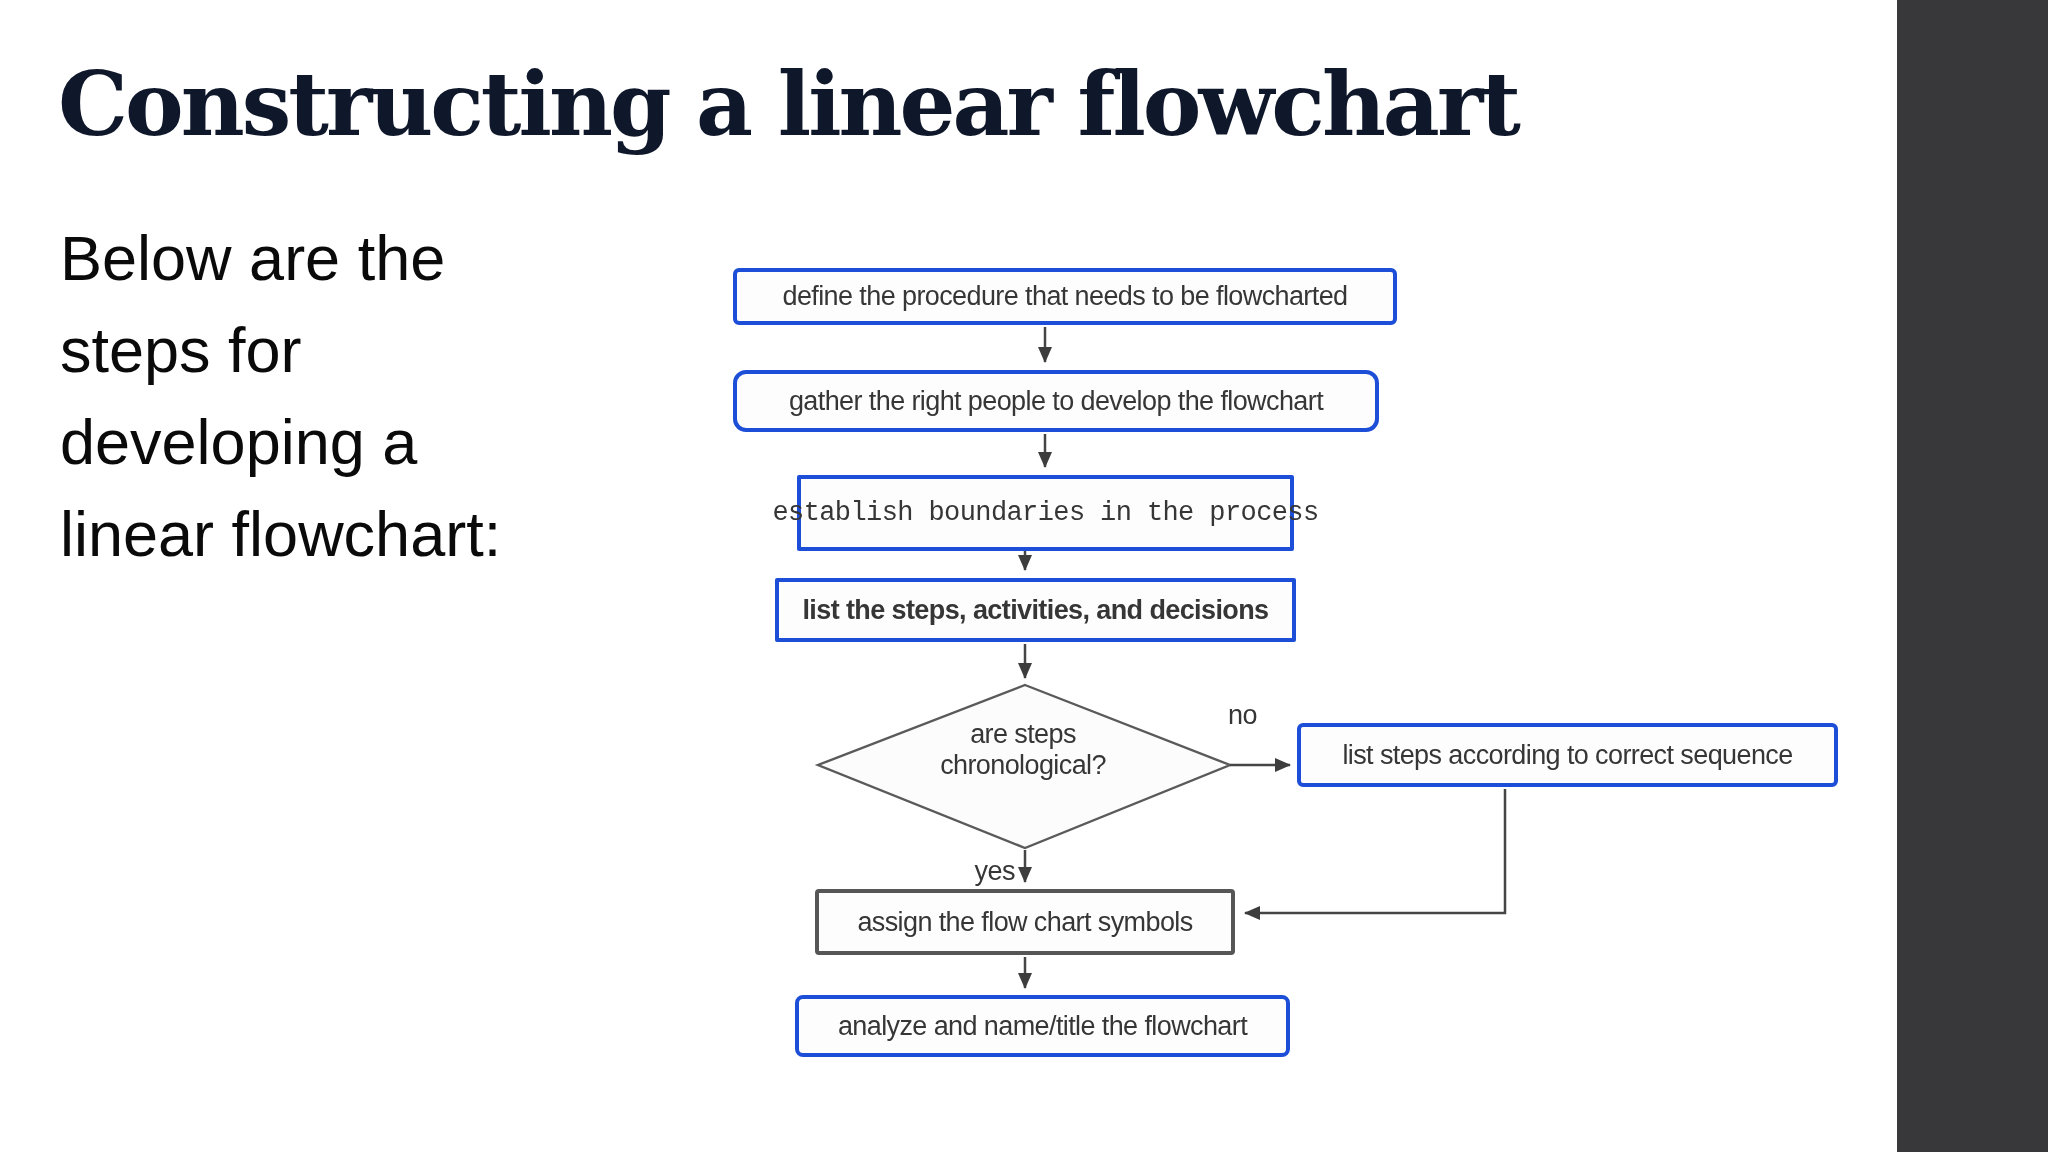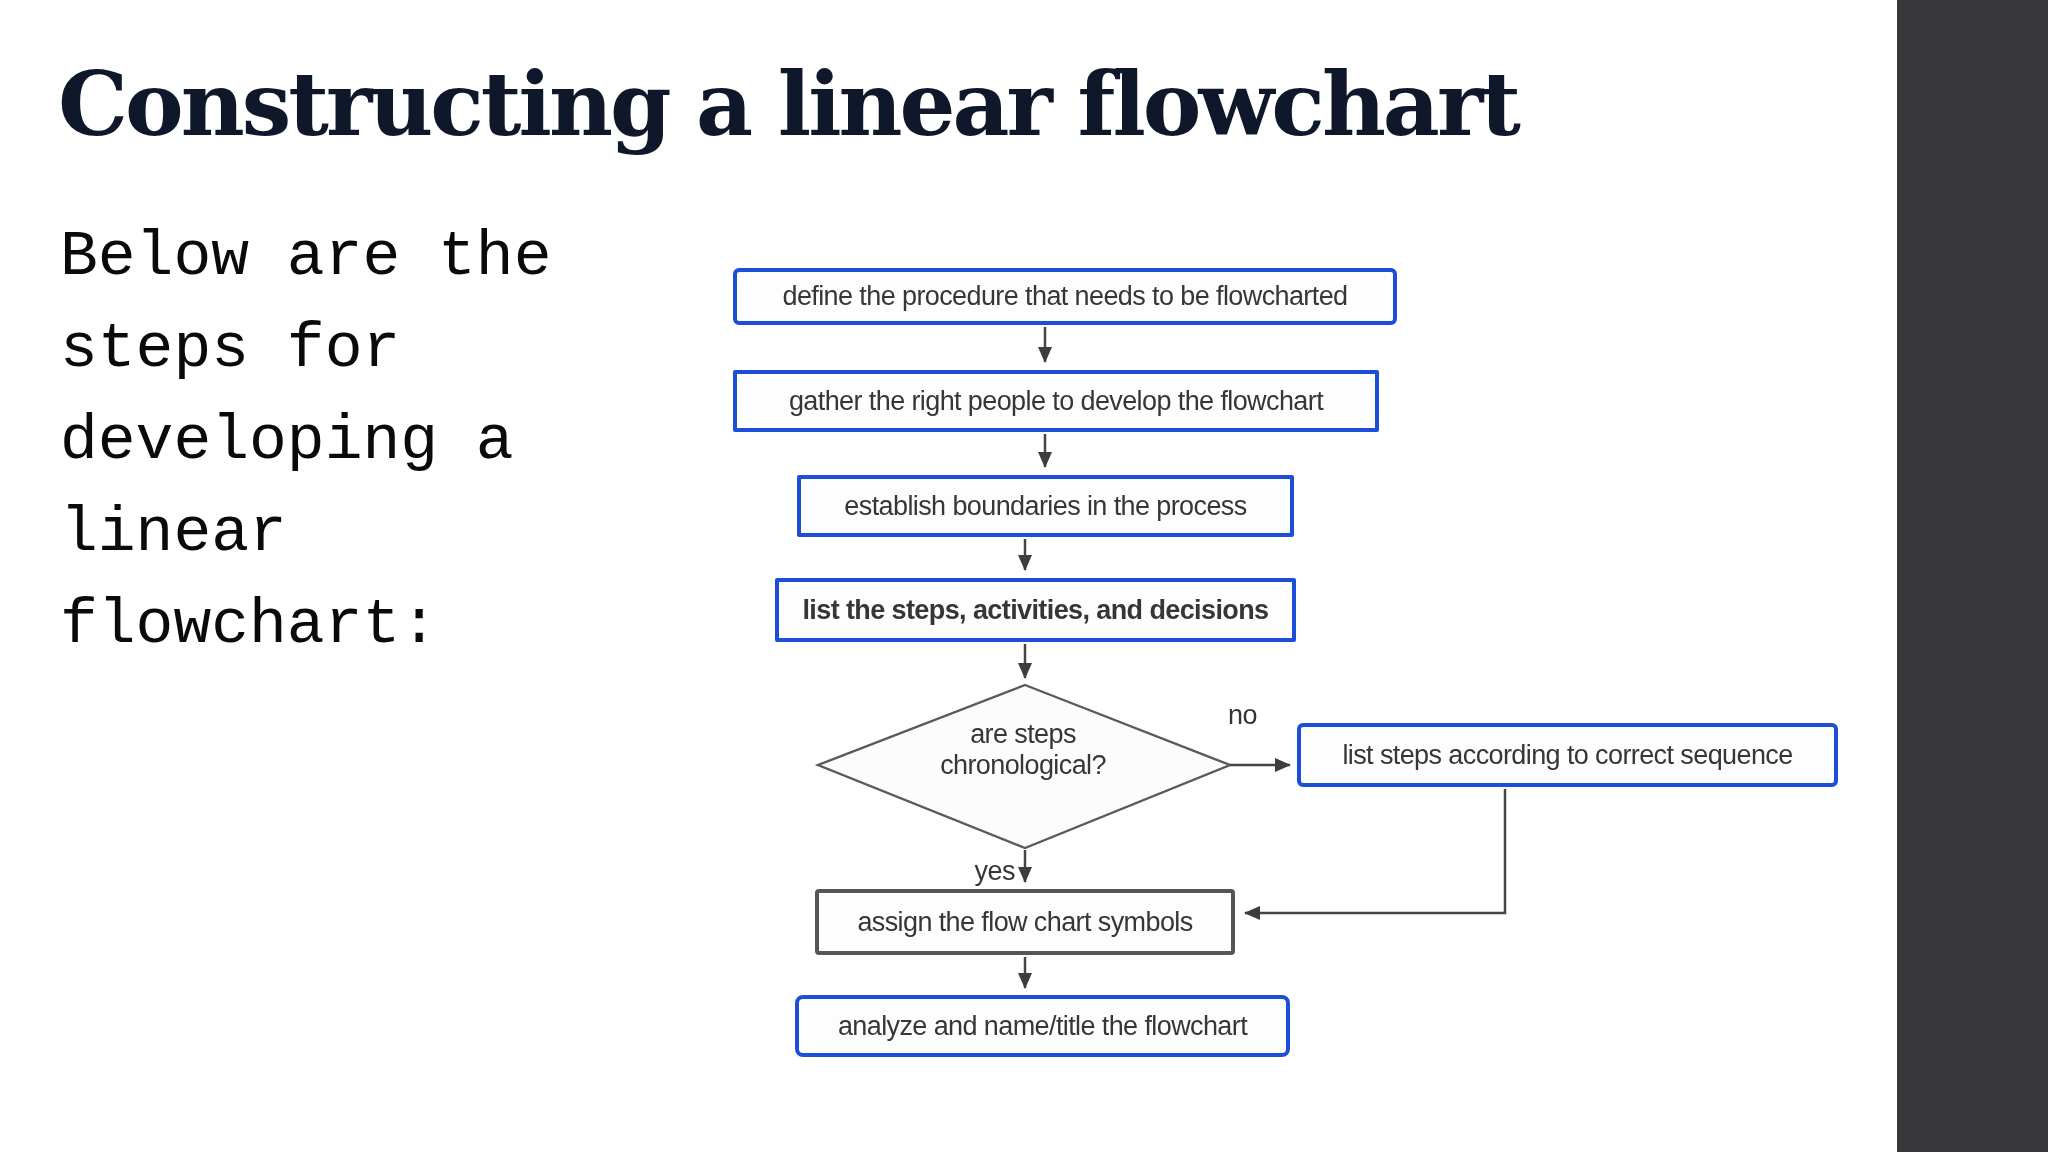--- a/index.html
+++ b/index.html
@@ -21,43 +21,43 @@
     font-size: 88px;
     letter-spacing: -3px;
     color: #0f172a;
     white-space: nowrap;
   }
   .subtitle {
     position: absolute;
     left: 60px;
     top: 212px;
     width: 620px;
-    font-family: Liberation Mono, monospace;
+    font-family: Liberation Sans, sans-serif;
     font-size: 63px;
     line-height: 92px;
     color: #0a0a0a;
   }
   .flowchart-layer { position: absolute; left: 0; top: 0; width: 2048px; height: 1152px; }
   .edges-svg { position: absolute; left: 0; top: 0; pointer-events: none; }
   .node {
     position: absolute;
     box-sizing: border-box;
     background: #fdfdfd;
     border: 4px solid #1d4ed8;
     display: flex;
     align-items: center;
     justify-content: center;
     font-size: 27px;
     letter-spacing: -0.6px;
     color: #363636;
     white-space: nowrap;
   }
   .n1 { left: 733px; top: 268px; width: 664px; height: 57px; border-radius: 6px; }
-  .n2 { left: 733px; top: 370px; width: 646px; height: 62px; border-radius: 2px; }
-  .n3 { left: 797px; top: 475px; width: 497px; height: 62px; border-radius: 2px; }
+  .n2 { left: 733px; top: 370px; width: 646px; height: 62px; border-radius: 13px; }
+  .n3 { left: 797px; top: 475px; width: 497px; height: 76px; border-radius: 2px; font-family: Liberation Mono, monospace; }
   .n4 { left: 775px; top: 578px; width: 521px; height: 64px; border-radius: 2px; font-weight: bold; }
   .n6 { left: 1297px; top: 723px; width: 541px; height: 64px; border-radius: 6px; }
   .n7 { left: 815px; top: 889px; width: 420px; height: 66px; border-radius: 4px; border-color: #565656; }
   .n8 { left: 795px; top: 995px; width: 495px; height: 62px; border-radius: 8px; }
   .diamond-label {
     position: absolute;
     left: 893px;
     top: 719px;
     width: 260px;
     text-align: center;

